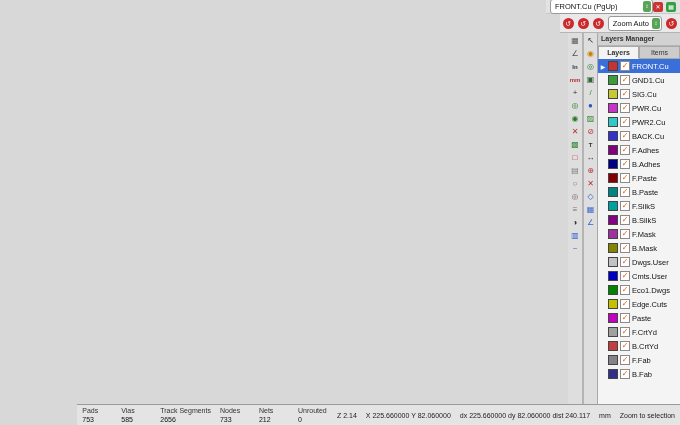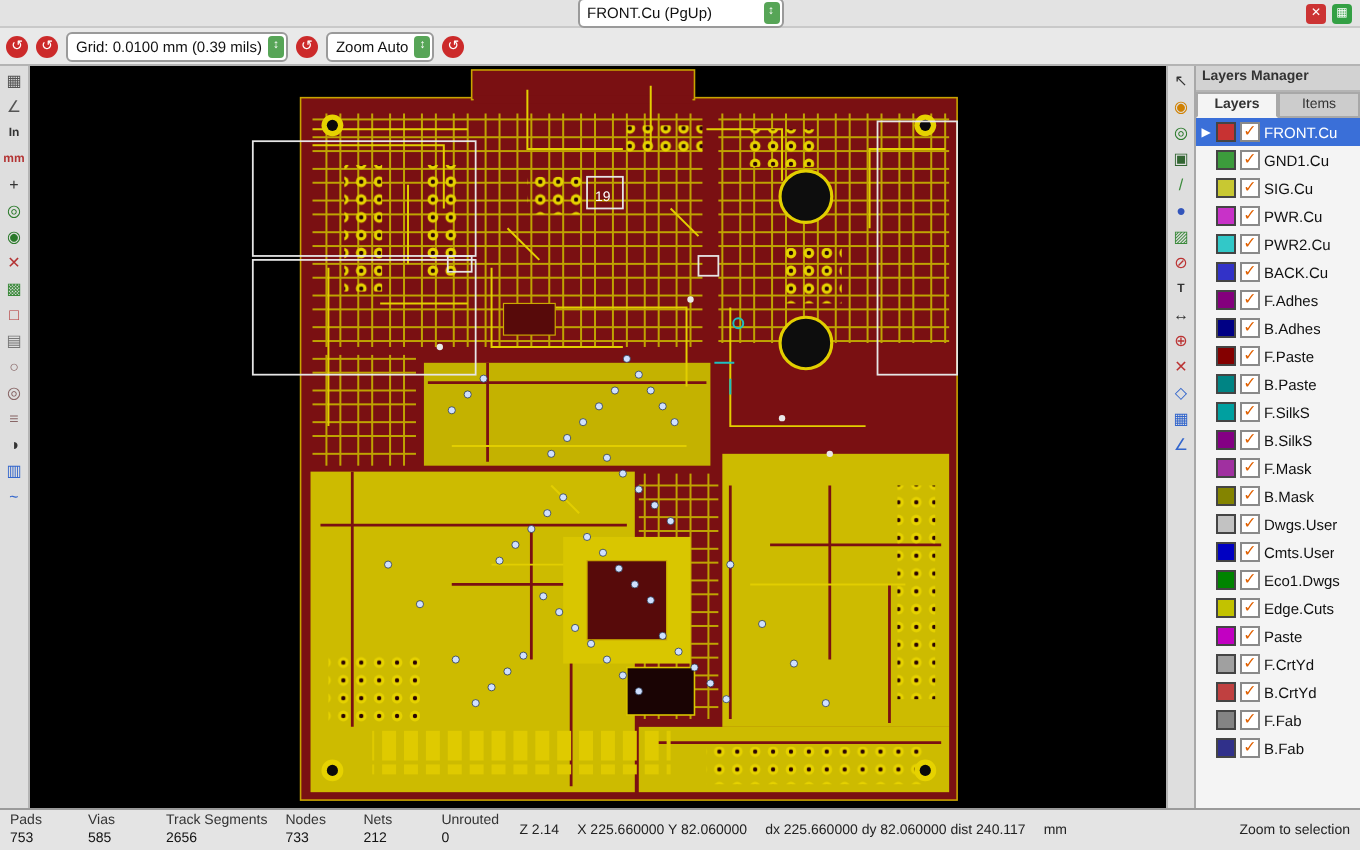--- a/index.html
+++ b/index.html
@@ -1,17 +1,17 @@
 <!DOCTYPE html>
 <html><head>
 <meta charset="utf-8">
 <style>
   html,body{margin:0;padding:0;background:#d8d8d8;}
   #app{width:680px;height:425px;display:flex;flex-direction:column;overflow:hidden;
-       font-family:"Liberation Sans","DejaVu Sans",sans-serif;color:#222;user-select:none;}
+       font-family:"Liberation Sans","DejaVu Sans",sans-serif;color:#222;user-select:none;align-items:flex-end;}
   
   .row1{height:13px;background:#e3e3e3;border-bottom:1px solid #c9c9c9;display:flex;align-items:center;padding:0 4px;}
   .row1 .sp{flex:1;display:flex;align-items:center;}
   .row1 .sp.right{justify-content:flex-end;gap:3px;}
   .row2{height:18px;background:#e9e9e9;border-bottom:1px solid #b4b4b4;display:flex;align-items:center;gap:4px;padding:0 3px;}
   .combo{display:inline-flex;align-items:center;height:13px;background:#fff;border:1px solid #9a9a9a;
          border-radius:3px;padding:0 1px 0 4px;font-size:7.5px;white-space:nowrap;color:#111;}
   .combo-arrow{width:8px;height:11px;margin-left:3px;background:#57a557;border-radius:2px;color:#fff;
                font-size:6px;line-height:11px;text-align:center;}
   .combo-arrow::after{content:"↕";}
@@ -67,24 +67,20 @@
     </div>
     <div class="sp right">
         <div class="sq-btn" style="background: rgb(204, 51, 51);">✕</div>
         <div class="sq-btn" style="background: rgb(51, 160, 68);">▦</div>
       </div>
   </div>
 
   <div class="row2">
     <div class="round-btn"></div>
     <div class="round-btn"></div>
-    <div class="combo">
-      <span>Grid: 0.0100 mm (0.39 mils)</span>
-      <span class="combo-arrow"></span>
-    </div>
     <div class="round-btn"></div>
     <div class="combo">
       <span>Zoom Auto</span>
       <span class="combo-arrow"></span>
     </div>
     <div class="round-btn"></div>
   </div>
 
   <div class="main">
     <div class="vtoolbar left">

